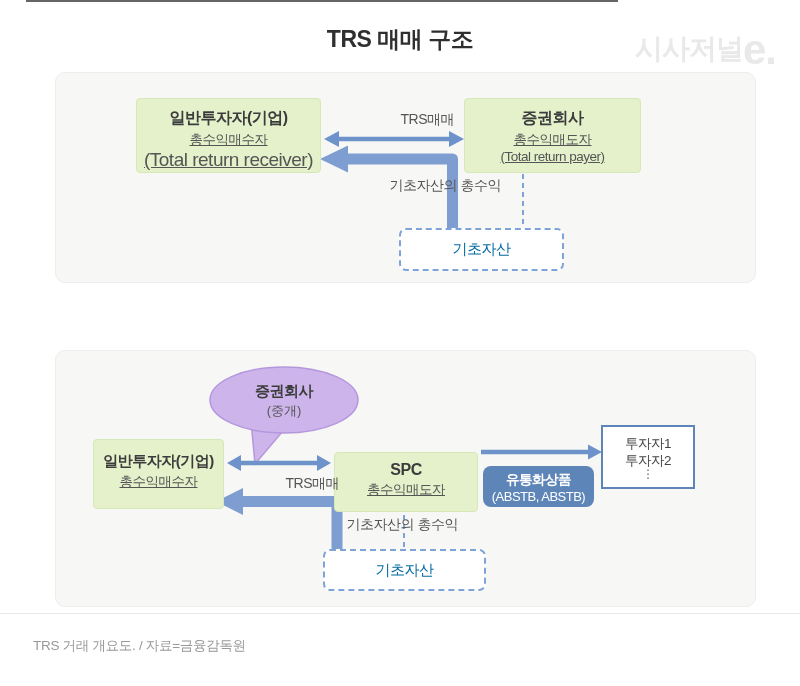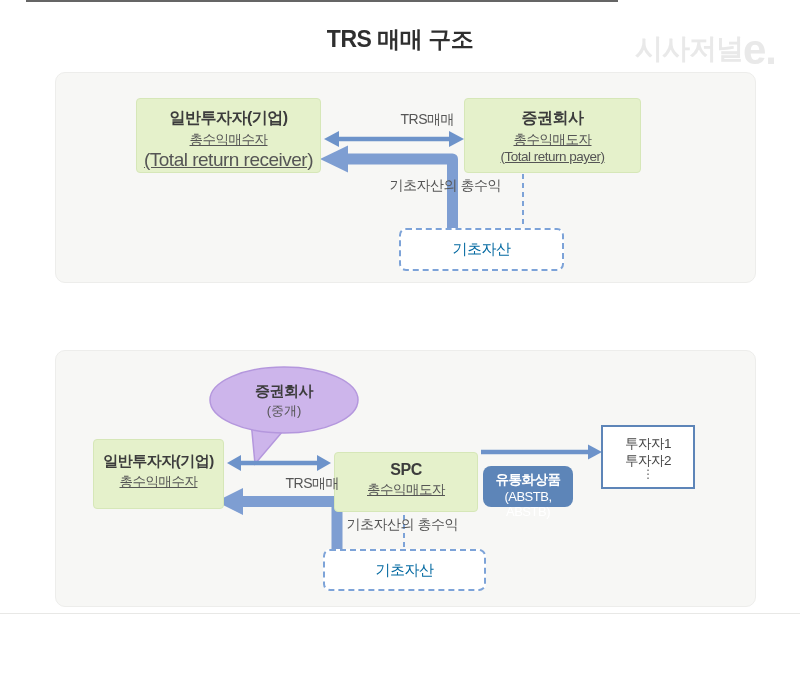--- a/index.html
+++ b/index.html
@@ -151,27 +151,28 @@
     </div>
 
     <div class="lbl" style="left:163px;top:124px;width:120px;">TRS매매</div>
 
     <div class="lbl" style="left:192px;top:165px;width:210px;">기초자산의 총수익</div>
 
     <div class="dash-box" style="left:267px;top:198px;width:163px;height:42px;">
       <span>기초자산</span>
     </div>
 
-    <div class="badge" style="left:427px;top:115px;width:90px;height:41px;">
+    <div class="badge" style="left:427px;top:115px;width:111px;height:41px;">
       <div class="bd-1">유통화상품</div>
       <div class="bd-2">(ABSTB, ABSTB)</div>
     </div>
 
     <div class="inv-box" style="left:545px;top:74px;width:94px;height:64px;">
       <div>투자자1</div>
       <div>투자자2</div>
       <div class="dots">⋮</div>
     </div>
   </div>
 
   <div class="divider"></div>
+  <div class="caption">TRS 거래 개요도. / 자료=금융감독원</div>
 
 </div>
 
 </body></html>

